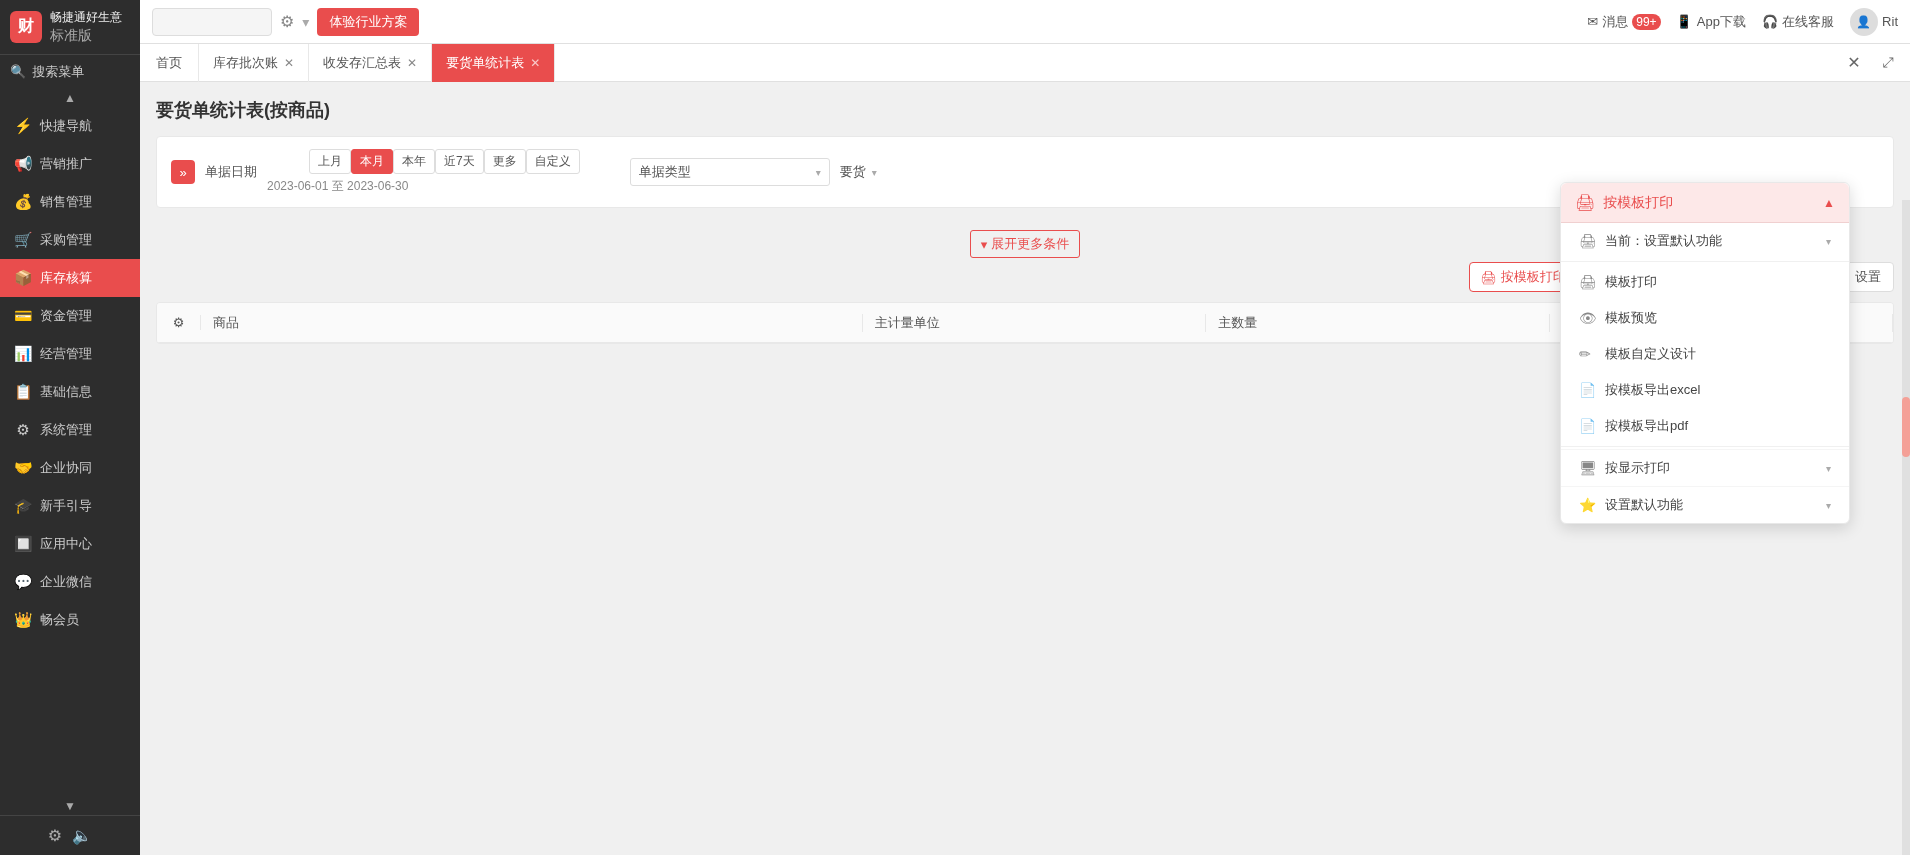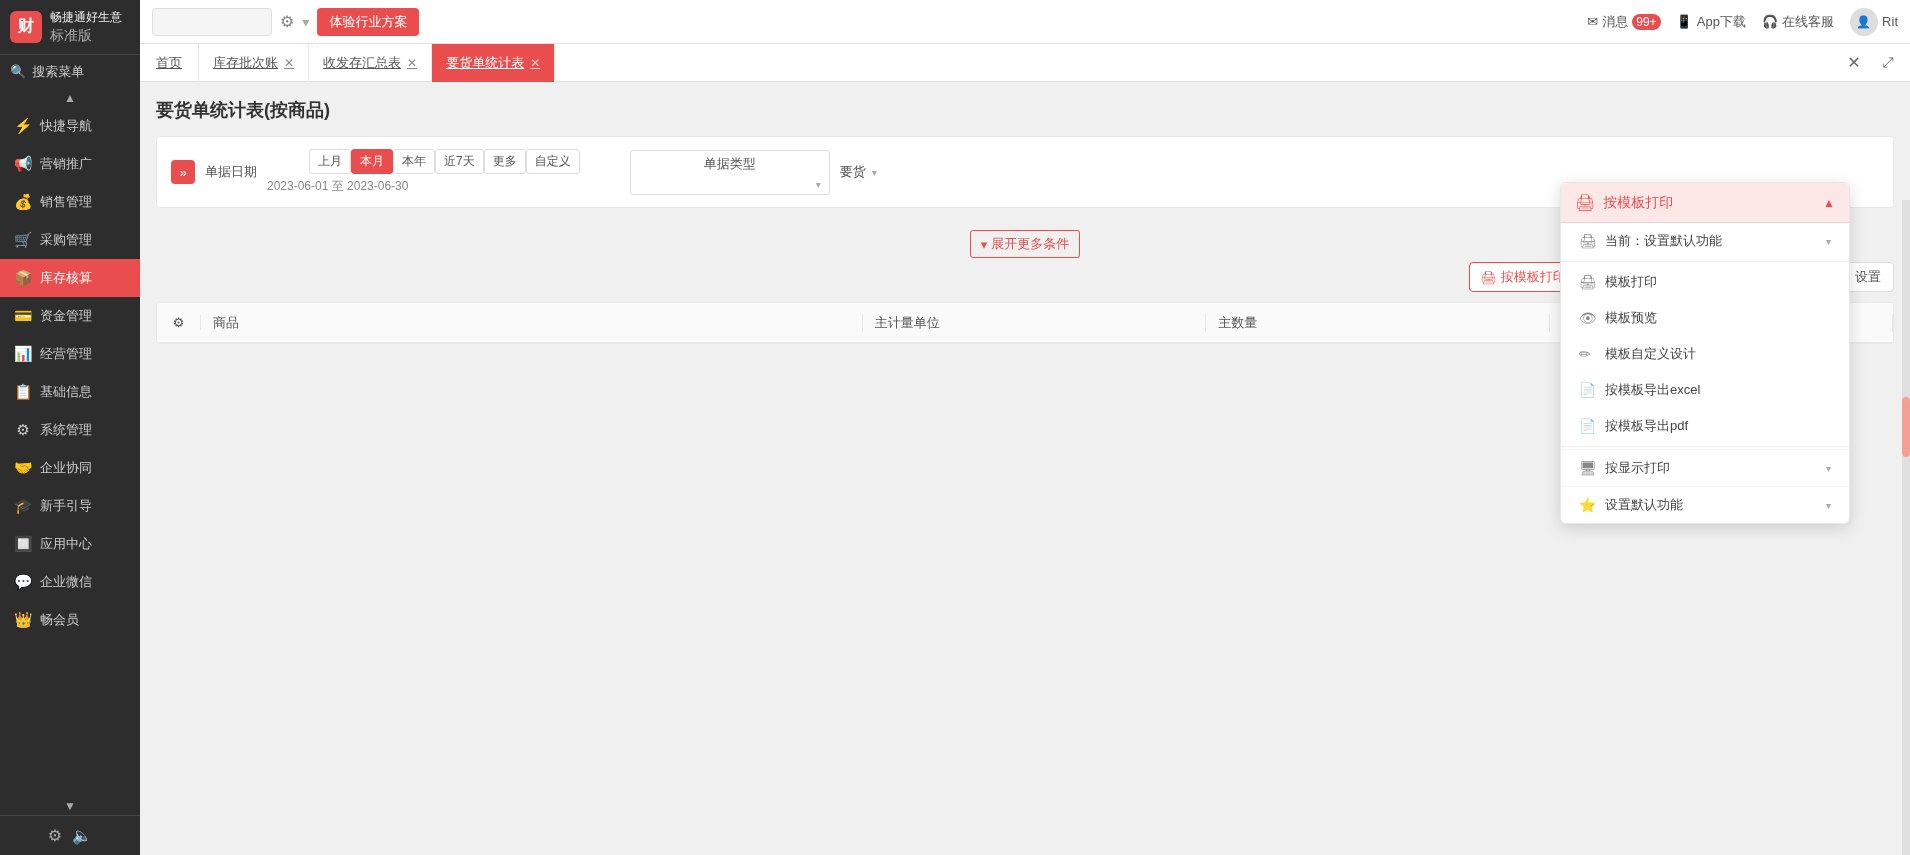--- a/index.html
+++ b/index.html
@@ -164,21 +164,20 @@
       height: 38px;
       display: flex;
       align-items: center;
       padding: 0 14px;
       font-size: 13px;
       cursor: pointer;
       border-right: 1px solid #e8e8e8;
       color: #555;
       gap: 6px;
       white-space: nowrap;
-      text-decoration: underline;
     }
     .tab.home { padding: 0 16px; }
     .tab.active {
       background: #e94d4d;
       color: white;
       align-items: center;
     }
     .tab .close-icon { font-size: 12px; color: inherit; opacity: 0.7; }
     .tab.active .close-icon { color: white; }
     .tabbar-right {
@@ -647,21 +646,21 @@
           <button class="date-btn">上月</button>
           <button class="date-btn active">本月</button>
           <button class="date-btn">本年</button>
           <button class="date-btn">近7天</button>
           <button class="date-btn">更多</button>
           <button class="date-btn">自定义</button>
         </div>
         <div class="filter-date-range">2023-06-01 至 2023-06-30</div>
       </div>
 
-      <div class="filter-select" style="margin-left:40px;flex-direction:column;">
+      <div class="filter-select" style="margin-left:40px;">
         <span class="filter-select-label">单据类型</span>
         <span class="filter-select-arrow">▾</span>
       </div>
 
       <div class="filter-yaohuo">
         <span>要货</span>
         <span style="color:#aaa;font-size:10px;">▾</span>
       </div>
     </div>
 

